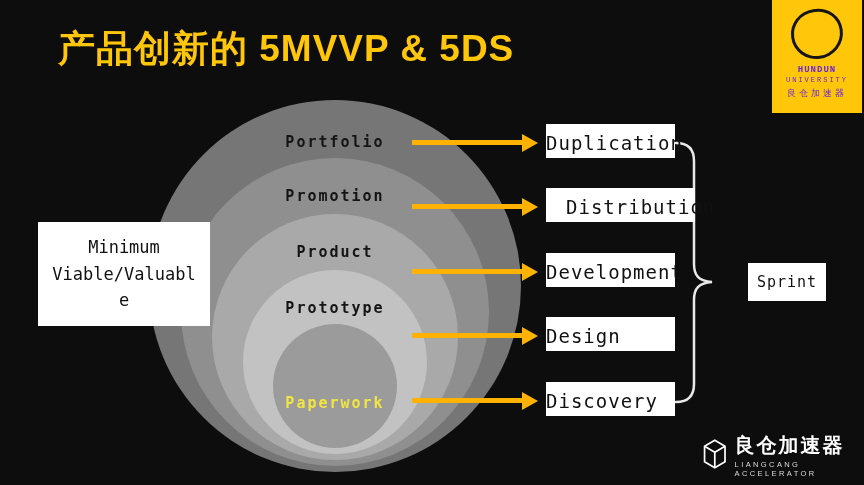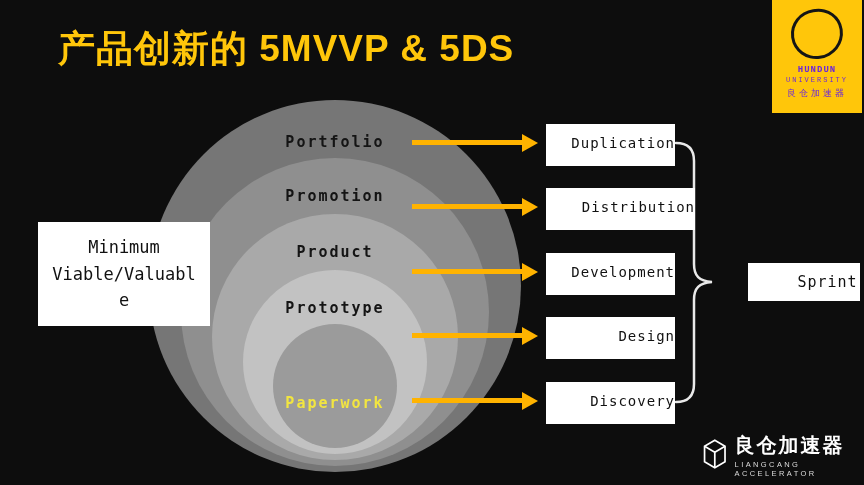--- a/index.html
+++ b/index.html
@@ -55,31 +55,31 @@
   .arrow{
     position:absolute;left:412px;width:110px;height:5px;background:#ffb300;z-index:7;
   }
   .arrow::after{
     content:"";position:absolute;left:100%;top:-6.5px;
     border-left:16px solid #ffb300;border-top:9px solid transparent;border-bottom:9px solid transparent;
   }
   .ar1{top:140px;} .ar2{top:204px;} .ar3{top:269px;} .ar4{top:333px;} .ar5{top:398px;}
   
   .stagebox{
-    position:absolute;left:546px;width:129px;height:42px;z-index:8;
-    background:#ffffff;color:#111;text-align:right;line-height:38px;
-    font-family:"DejaVu Sans Mono","Liberation Mono",monospace;font-size:14px;letter-spacing:1px;
+    position:absolute;left:546px;width:129px;height:34px;z-index:8;
+    background:#ffffff;color:#111;text-align:left;line-height:38px;
+    font-family:"DejaVu Sans Mono","Liberation Mono",monospace;font-size:19px;letter-spacing:1px;
   }
   .sb1{top:124px;} .sb2{top:188px;padding-left:20px;} .sb3{top:253px;} .sb4{top:317px;} .sb5{top:382px;}
   
   .brace{position:absolute;left:670px;top:130px;z-index:6;}
   .sprint{
-    position:absolute;left:748px;top:263px;width:65px;height:38px;z-index:8;
+    position:absolute;left:748px;top:263px;width:78px;height:38px;z-index:8;
     background:#ffffff;color:#111;text-align:center;line-height:38px;
-    font-family:"DejaVu Sans Mono","Liberation Mono",monospace;font-size:15px;letter-spacing:1px;padding-left:47px;
+    font-family:"DejaVu Sans Mono","Liberation Mono",monospace;font-size:15px;letter-spacing:1px;
   }
   
   .footer{
     position:absolute;left:702px;top:434px;display:flex;align-items:flex-start;color:#fff;z-index:9;
   }
   .cube{margin-right:7px;margin-top:2px;}
   .fname{font-size:20px;font-weight:bold;letter-spacing:2px;line-height:1.1;}
   .fsub{font-size:7.5px;letter-spacing:2.4px;color:#dcdcdc;margin-top:4px;}
 </style>
 </head>

